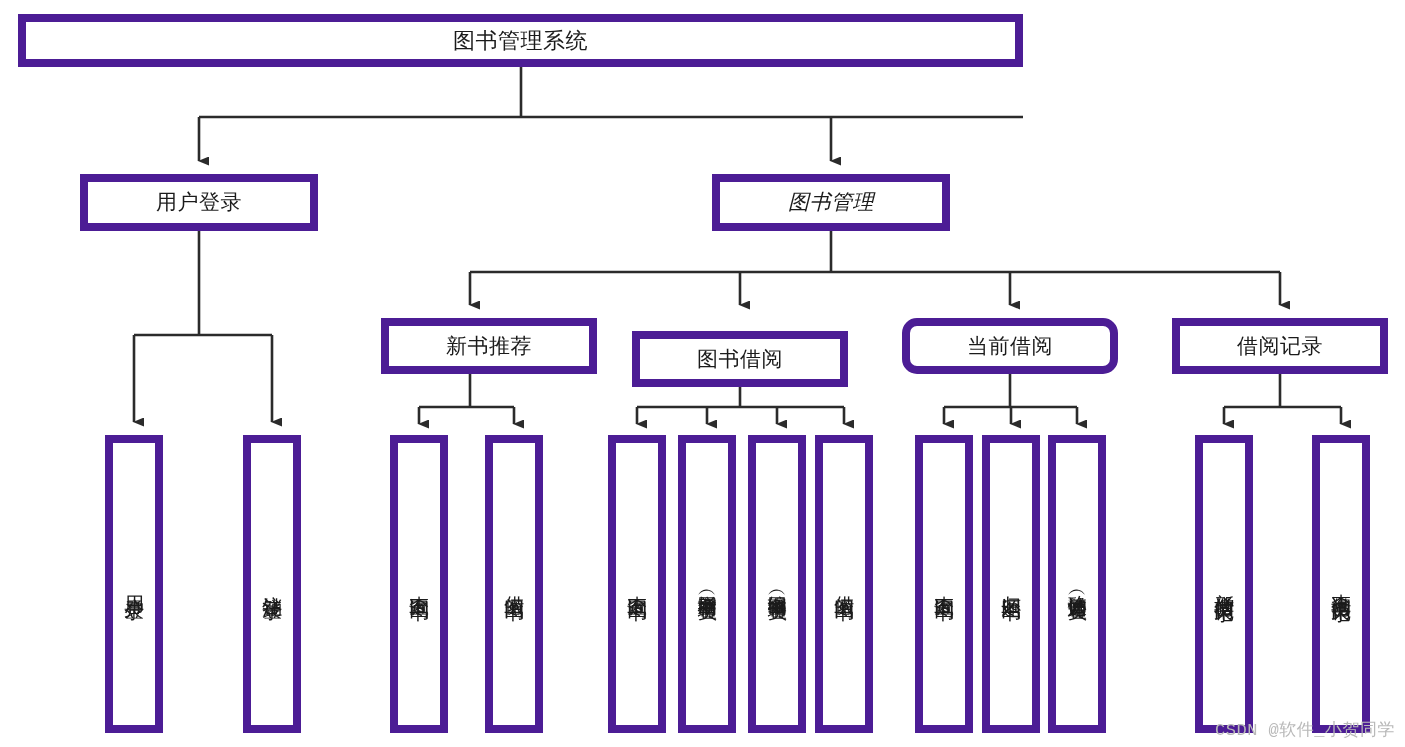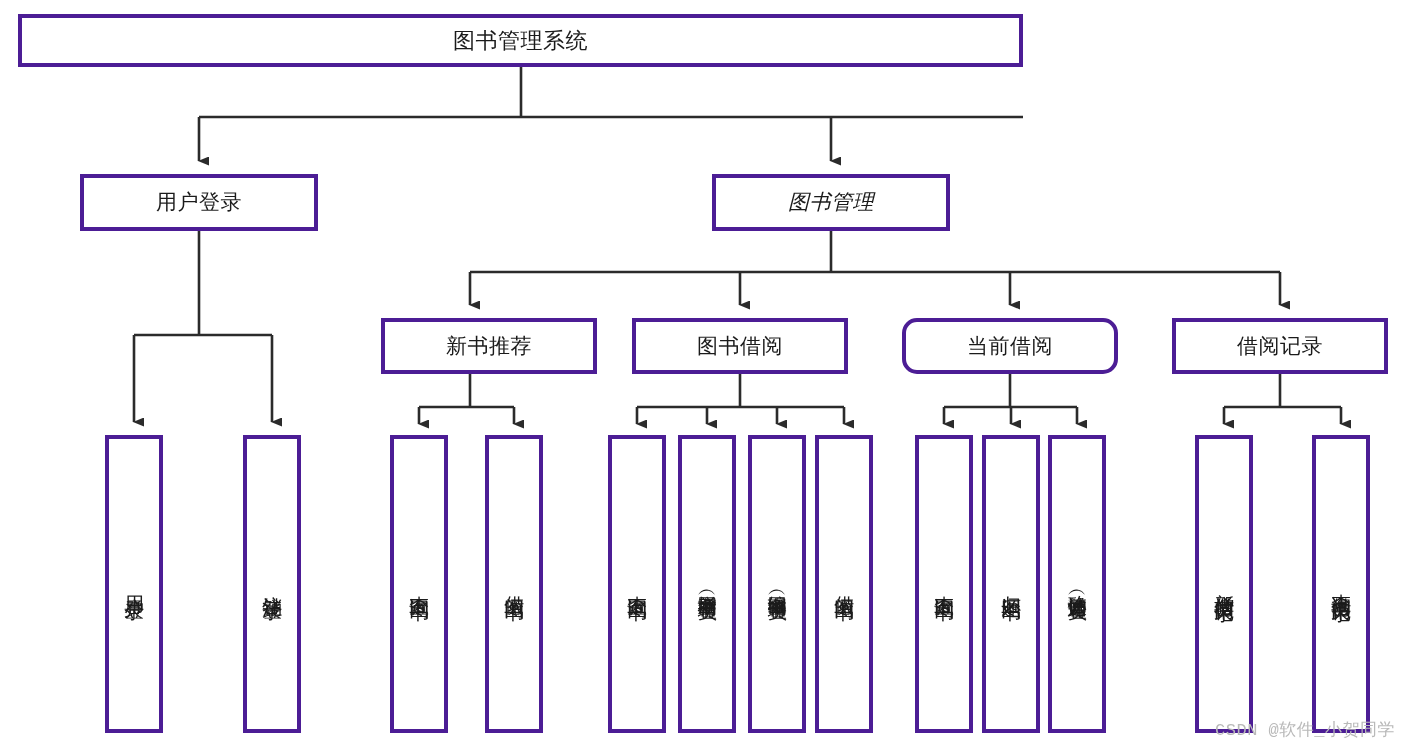--- a/index.html
+++ b/index.html
@@ -24,21 +24,21 @@
     left: 0;
     top: 0;
     width: 1405px;
     height: 747px;
     pointer-events: none;
   }
   .node {
     position: absolute;
     box-sizing: border-box;
     background: #ffffff;
-    border: 4px solid #4c1d95;
+    border: 8px solid #4c1d95;
     display: flex;
     align-items: center;
     justify-content: center;
     z-index: 2;
   }
   .node-label {
     font-size: 21px;
     line-height: 1.15;
     color: #1b1b1b;
     letter-spacing: 0.5px;
@@ -150,21 +150,21 @@
   <div class="node" style="left:80px; top:174px; width:238px; height:57px;">
     <span class="node-label">用户登录</span>
   </div>
   <div class="node" style="left:712px; top:174px; width:238px; height:57px;font-style:italic;">
     <span class="node-label">图书管理</span>
   </div>
 
   <div class="node" style="left:381px; top:318px; width:216px; height:56px;">
     <span class="node-label">新书推荐</span>
   </div>
-  <div class="node" style="left:632px; top:318px; width:216px; height:56px;">
+  <div class="node" style="left:632px; top:331px; width:216px; height:56px;">
     <span class="node-label">图书借阅</span>
   </div>
   <div class="node" style="left:902px; top:318px; width:216px; height:56px;border-radius:15px;">
     <span class="node-label">当前借阅</span>
   </div>
   <div class="node" style="left:1172px; top:318px; width:216px; height:56px;">
     <span class="node-label">借阅记录</span>
   </div>
 
   <div class="node leaf" style="left:105px; top:435px; width:58px; height:298px;">

